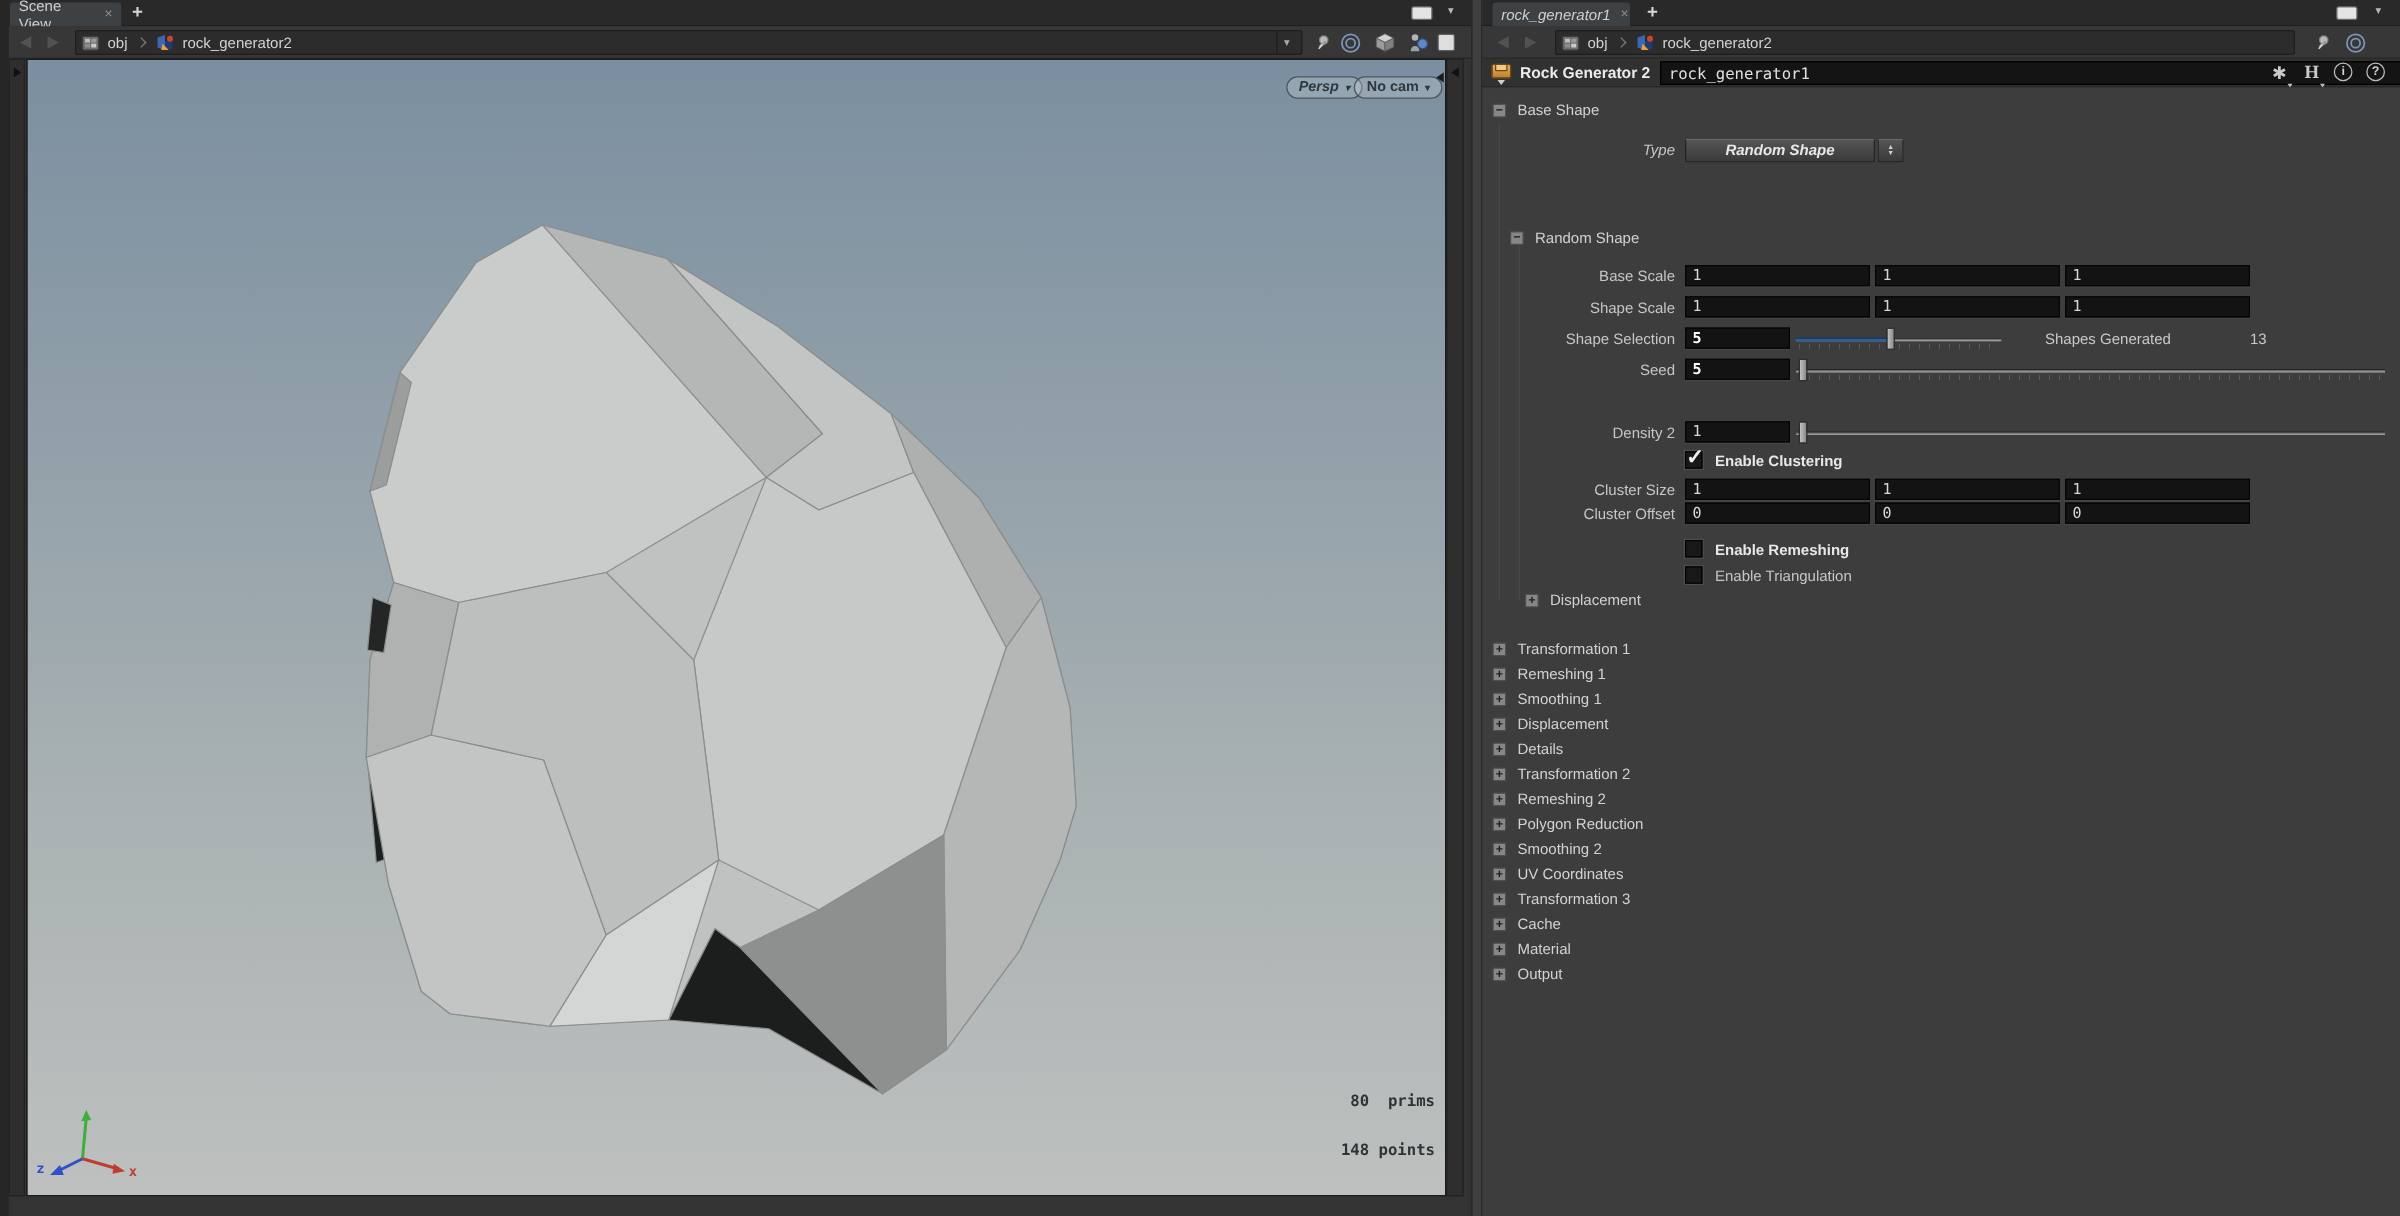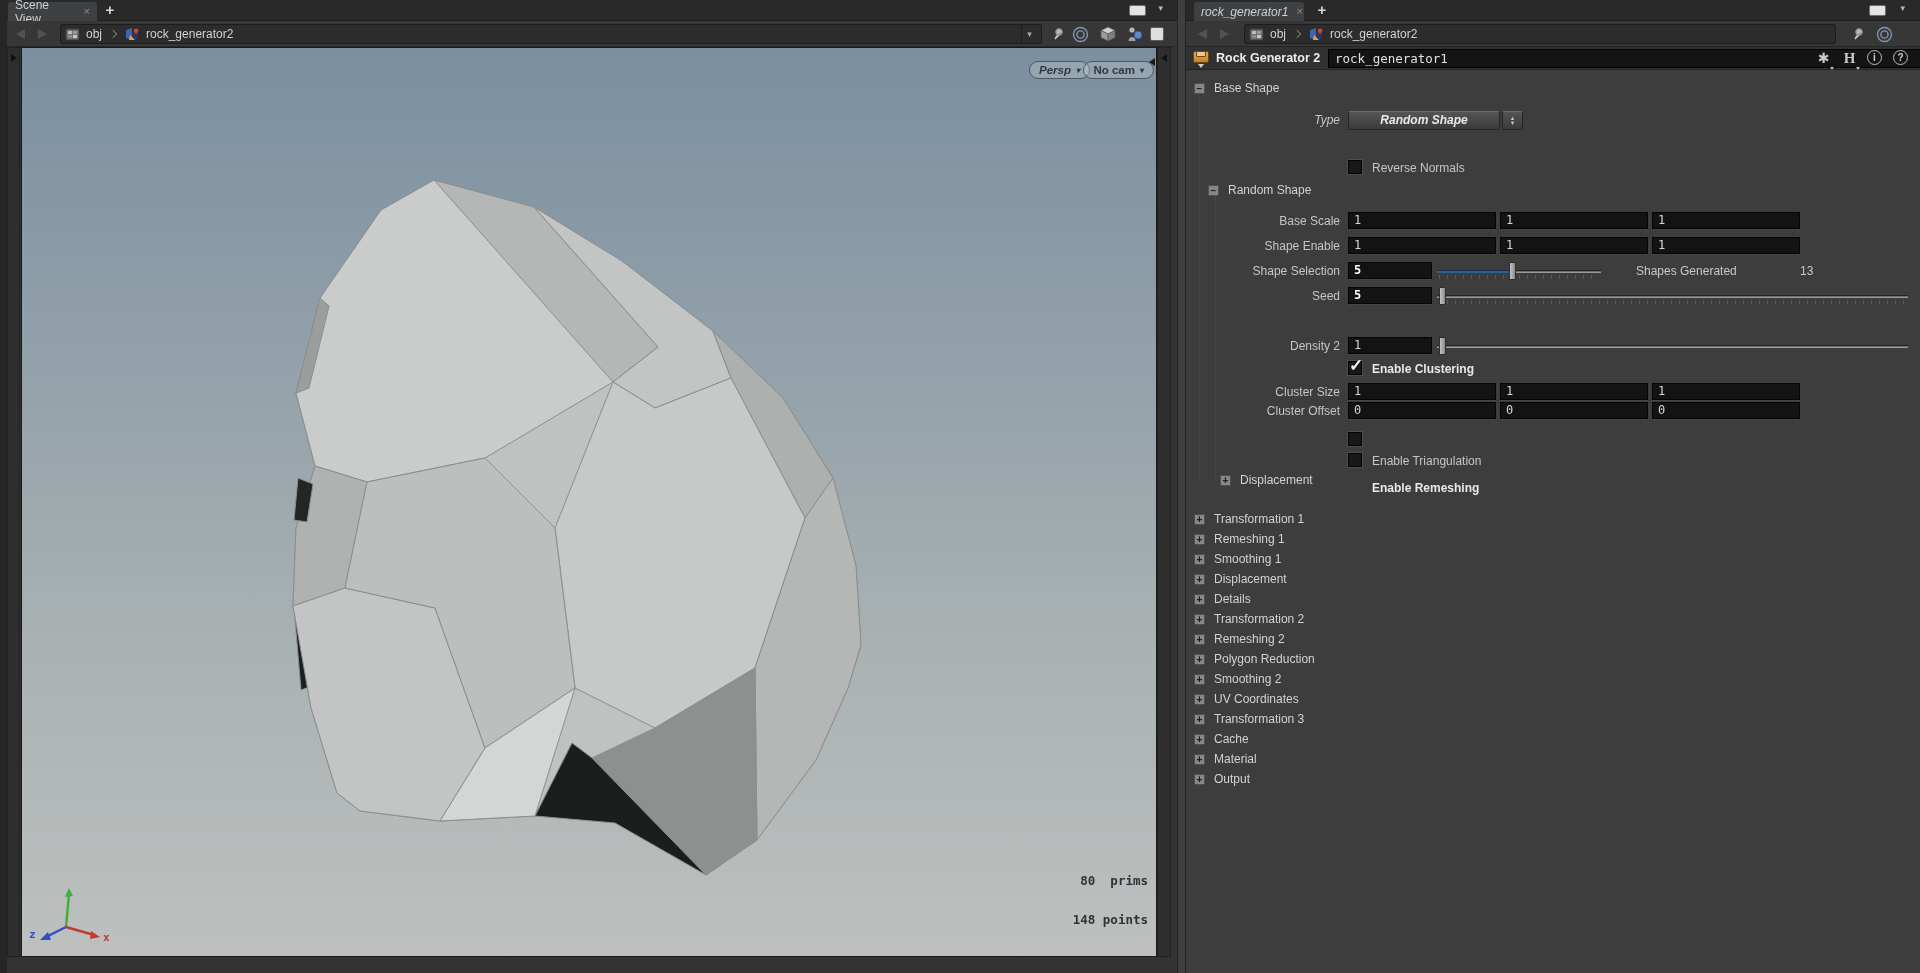--- a/index.html
+++ b/index.html
@@ -302,39 +302,35 @@
       <div class="prow" style="top:41px;font-style:italic;">
         <span class="plabel">Type</span>
         <span class="dd" style="left:162px; width:152px;"><span>Random Shape</span></span>
         <span class="spin" style="left:316px;">
           <span>▲</span>
           <span>▼</span>
         </span>
       </div>
 
 
-      <div class="prow" style="top:90px;">
-        <span class="cbx" style="left:162px;"></span>
-        <span class="cbx-label" style="left:186px;">Reverse Normals</span>
-      </div>
 
       <div class="sect" style="left:22px; top:113px;">
         <span class="boxicon">−</span>
         <span>Random Shape</span>
       </div>
 
       <div class="prow" style="top:142px;">
         <span class="plabel">Base Scale</span>
         <span class="pfield" style="left:162px; width:148px;">1</span>
         <span class="pfield" style="left:314px; width:148px;">1</span>
         <span class="pfield" style="left:466px; width:148px;">1</span>
       </div>
 
       <div class="prow" style="top:167px;">
-        <span class="plabel">Shape Enable</span>
+        <span class="plabel">Shape Scale</span>
         <span class="pfield" style="left:162px; width:148px;">1</span>
         <span class="pfield" style="left:314px; width:148px;">1</span>
         <span class="pfield" style="left:466px; width:148px;">1</span>
       </div>
 
       <div class="prow" style="top:192px;">
         <span class="plabel">Shape Selection</span>
         <span class="pfield bold" style="left:162px; width:84px;">5</span>
         <span class="slider" style="left:251px; width:164px;">
           <span class="track"></span>
@@ -382,21 +378,21 @@
 
       <div class="prow" style="top:332px;">
         <span class="plabel">Cluster Offset</span>
         <span class="pfield" style="left:162px; width:148px;">0</span>
         <span class="pfield" style="left:314px; width:148px;">0</span>
         <span class="pfield" style="left:466px; width:148px;">0</span>
       </div>
 
       <div class="prow" style="top:362px;">
         <span class="cbx" style="left:162px;"></span>
-        <span class="cbx-label bold" style="left:186px;margin-top:48px;">Enable Remeshing</span>
+        <span class="cbx-label bold" style="left:186px;">Enable Remeshing</span>
       </div>
 
       <div class="prow" style="top:383px;">
         <span class="cbx" style="left:162px;"></span>
         <span class="cbx-label" style="left:186px;">Enable Triangulation</span>
       </div>
 
       <div class="sect" style="left:34px; top:403px;">
         <span class="boxicon">+</span>
         <span>Displacement</span>

